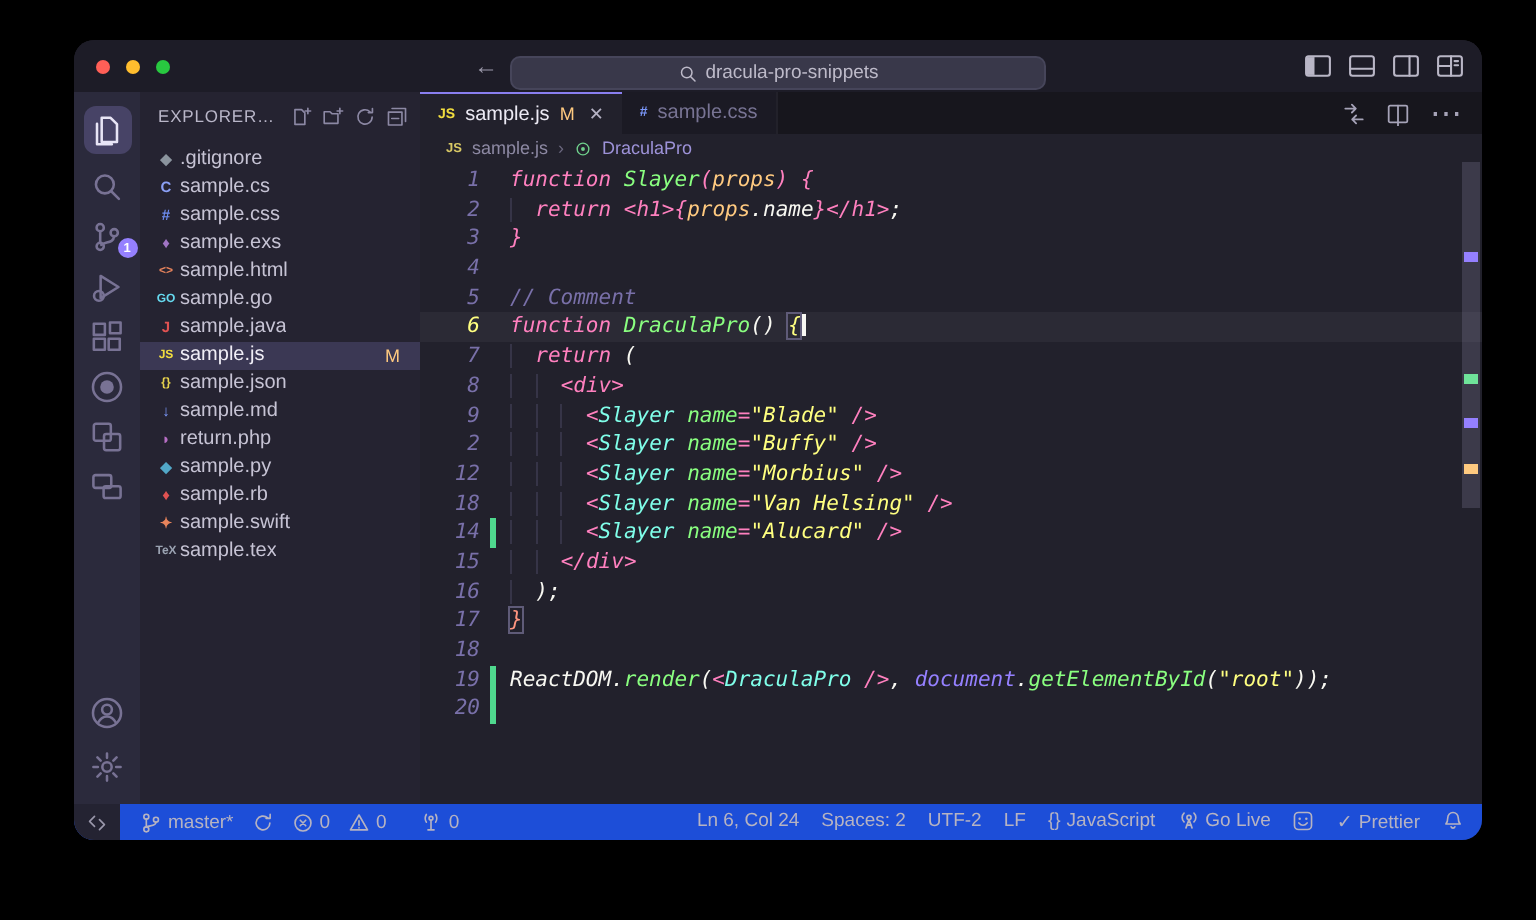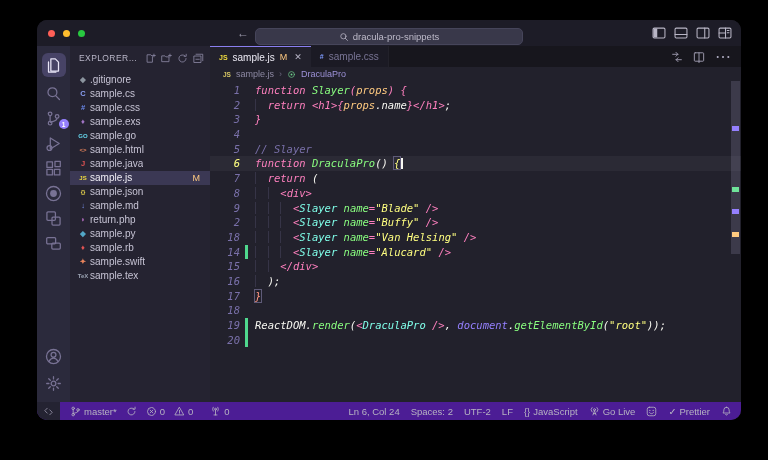--- a/index.html
+++ b/index.html
@@ -70,21 +70,21 @@
   .tk-yb{color:#FFFF80;outline:1px solid #5f5b78;}
   .tk-rb{color:#FF9580;outline:1px solid #5f5b78;}
   .tk-ind{box-shadow:inset 1px 0 0 #363447;}
   .cl.current .ln{color:#FFFF80;}
   .tk-cur{display:inline-block;width:1.5px;height:11px;background:#f8f8f2;vertical-align:-1.5px;margin-left:1px;}
   
   .sbar{position:absolute;top:0;right:1px;width:9px;height:100%;}
   .sbar-thumb{position:absolute;left:0;top:0;width:100%;height:54%;background:rgba(130,125,155,.28);}
   .smark{position:absolute;left:1px;width:7px;height:5px;}
   
-  .statusbar{height:18px;flex:none;background:#4c1d95;display:flex;align-items:center;
+  .statusbar{height:18px;flex:none;background:#1d4ed8;display:flex;align-items:center;
     font-size:9.5px;color:#b6b3c2;}
   .st-left{display:flex;align-items:center;gap:9px;height:100%;}
   .st-right{margin-left:auto;display:flex;align-items:flex-start;gap:11px;padding-right:9px;}
   .st-item{display:flex;align-items:center;gap:3px;}
   .remote-tile{width:23px;height:100%;background:#242332;display:flex;align-items:center;justify-content:center;
     color:#9a97ab;margin-right:1px;}
   .glyphtxt{font-style:normal;}
   svg{display:block;}
 </style>
 </head>
@@ -285,26 +285,26 @@
           </div>
           <div class="filerow">
             <span class="fi glyphtxt" style="color: rgb(109, 140, 240);">#</span>
             <span class="fname">sample.css</span>
           </div>
           <div class="filerow">
             <span class="fi glyphtxt" style="color: rgb(160, 116, 196);">♦</span>
             <span class="fname">sample.exs</span>
           </div>
           <div class="filerow">
+            <span class="fi glyphtxt" style="color: rgb(232, 132, 92); font-size: 6px;">&lt;&gt;</span>
+            <span class="fname">sample.html</span>
+          </div>
+          <div class="filerow">
             <span class="fi glyphtxt" style="color: rgb(102, 217, 239); font-size: 6px;">GO</span>
             <span class="fname">sample.go</span>
-          </div>
-          <div class="filerow">
-            <span class="fi glyphtxt" style="color: rgb(232, 132, 92); font-size: 6px;">&lt;&gt;</span>
-            <span class="fname">sample.html</span>
           </div>
           <div class="filerow">
             <span class="fi glyphtxt" style="color: rgb(224, 82, 82);">J</span>
             <span class="fname">sample.java</span>
           </div>
           <div class="filerow selected">
             <span class="fi glyphtxt" style="color: rgb(241, 221, 63); font-size: 6px;">JS</span>
             <span class="fname">sample.js</span>
             <span class="fmod">M</span>
           </div>
@@ -394,21 +394,21 @@
             <span class="ctext"><span class="tk-k">}</span></span>
           </div>
           <div class="cl">
             <span class="ln">4</span>
             <span class="gitbar"></span>
             <span class="ctext"></span>
           </div>
           <div class="cl">
             <span class="ln">5</span>
             <span class="gitbar"></span>
-            <span class="ctext"><span class="tk-cm">// Slayer</span></span>
+            <span class="ctext"><span class="tk-cm">// Comment</span></span>
           </div>
           <div class="cl current">
             <span class="ln">6</span>
             <span class="gitbar"></span>
             <span class="ctext"><span class="tk-k">function </span><span class="tk-f">DraculaPro</span><span class="tk-w">() </span><span class="tk-yb">{</span><span class="tk-cur"></span></span>
           </div>
           <div class="cl">
             <span class="ln">7</span>
             <span class="gitbar"></span>
             <span class="ctext"><span class="tk-ind">  </span><span class="tk-k">return</span><span class="tk-w"> (</span></span>
@@ -420,20 +420,25 @@
           </div>
           <div class="cl">
             <span class="ln">9</span>
             <span class="gitbar"></span>
             <span class="ctext"><span class="tk-ind">  </span><span class="tk-ind">  </span><span class="tk-ind">  </span><span class="tk-k">&lt;</span><span class="tk-c">Slayer</span><span class="tk-w"> </span><span class="tk-at">name</span><span class="tk-k">=</span><span class="tk-s">"Blade"</span><span class="tk-k"> /&gt;</span></span>
           </div>
           <div class="cl">
             <span class="ln">2</span>
             <span class="gitbar"></span>
             <span class="ctext"><span class="tk-ind">  </span><span class="tk-ind">  </span><span class="tk-ind">  </span><span class="tk-k">&lt;</span><span class="tk-c">Slayer</span><span class="tk-w"> </span><span class="tk-at">name</span><span class="tk-k">=</span><span class="tk-s">"Buffy"</span><span class="tk-k"> /&gt;</span></span>
+          </div>
+          <div class="cl">
+            <span class="ln">12</span>
+            <span class="gitbar"></span>
+            <span class="ctext"><span class="tk-ind">  </span><span class="tk-ind">  </span><span class="tk-ind">  </span><span class="tk-k">&lt;</span><span class="tk-c">Slayer</span><span class="tk-w"> </span><span class="tk-at">name</span><span class="tk-k">=</span><span class="tk-s">"Morbius"</span><span class="tk-k"> /&gt;</span></span>
           </div>
           <div class="cl">
             <span class="ln">18</span>
             <span class="gitbar"></span>
             <span class="ctext"><span class="tk-ind">  </span><span class="tk-ind">  </span><span class="tk-ind">  </span><span class="tk-k">&lt;</span><span class="tk-c">Slayer</span><span class="tk-w"> </span><span class="tk-at">name</span><span class="tk-k">=</span><span class="tk-s">"Van Helsing"</span><span class="tk-k"> /&gt;</span></span>
           </div>
           <div class="cl">
             <span class="ln">14</span>
             <span class="gitbar added"></span>
             <span class="ctext"><span class="tk-ind">  </span><span class="tk-ind">  </span><span class="tk-ind">  </span><span class="tk-k">&lt;</span><span class="tk-c">Slayer</span><span class="tk-w"> </span><span class="tk-at">name</span><span class="tk-k">=</span><span class="tk-s">"Alucard"</span><span class="tk-k"> /&gt;</span></span>

